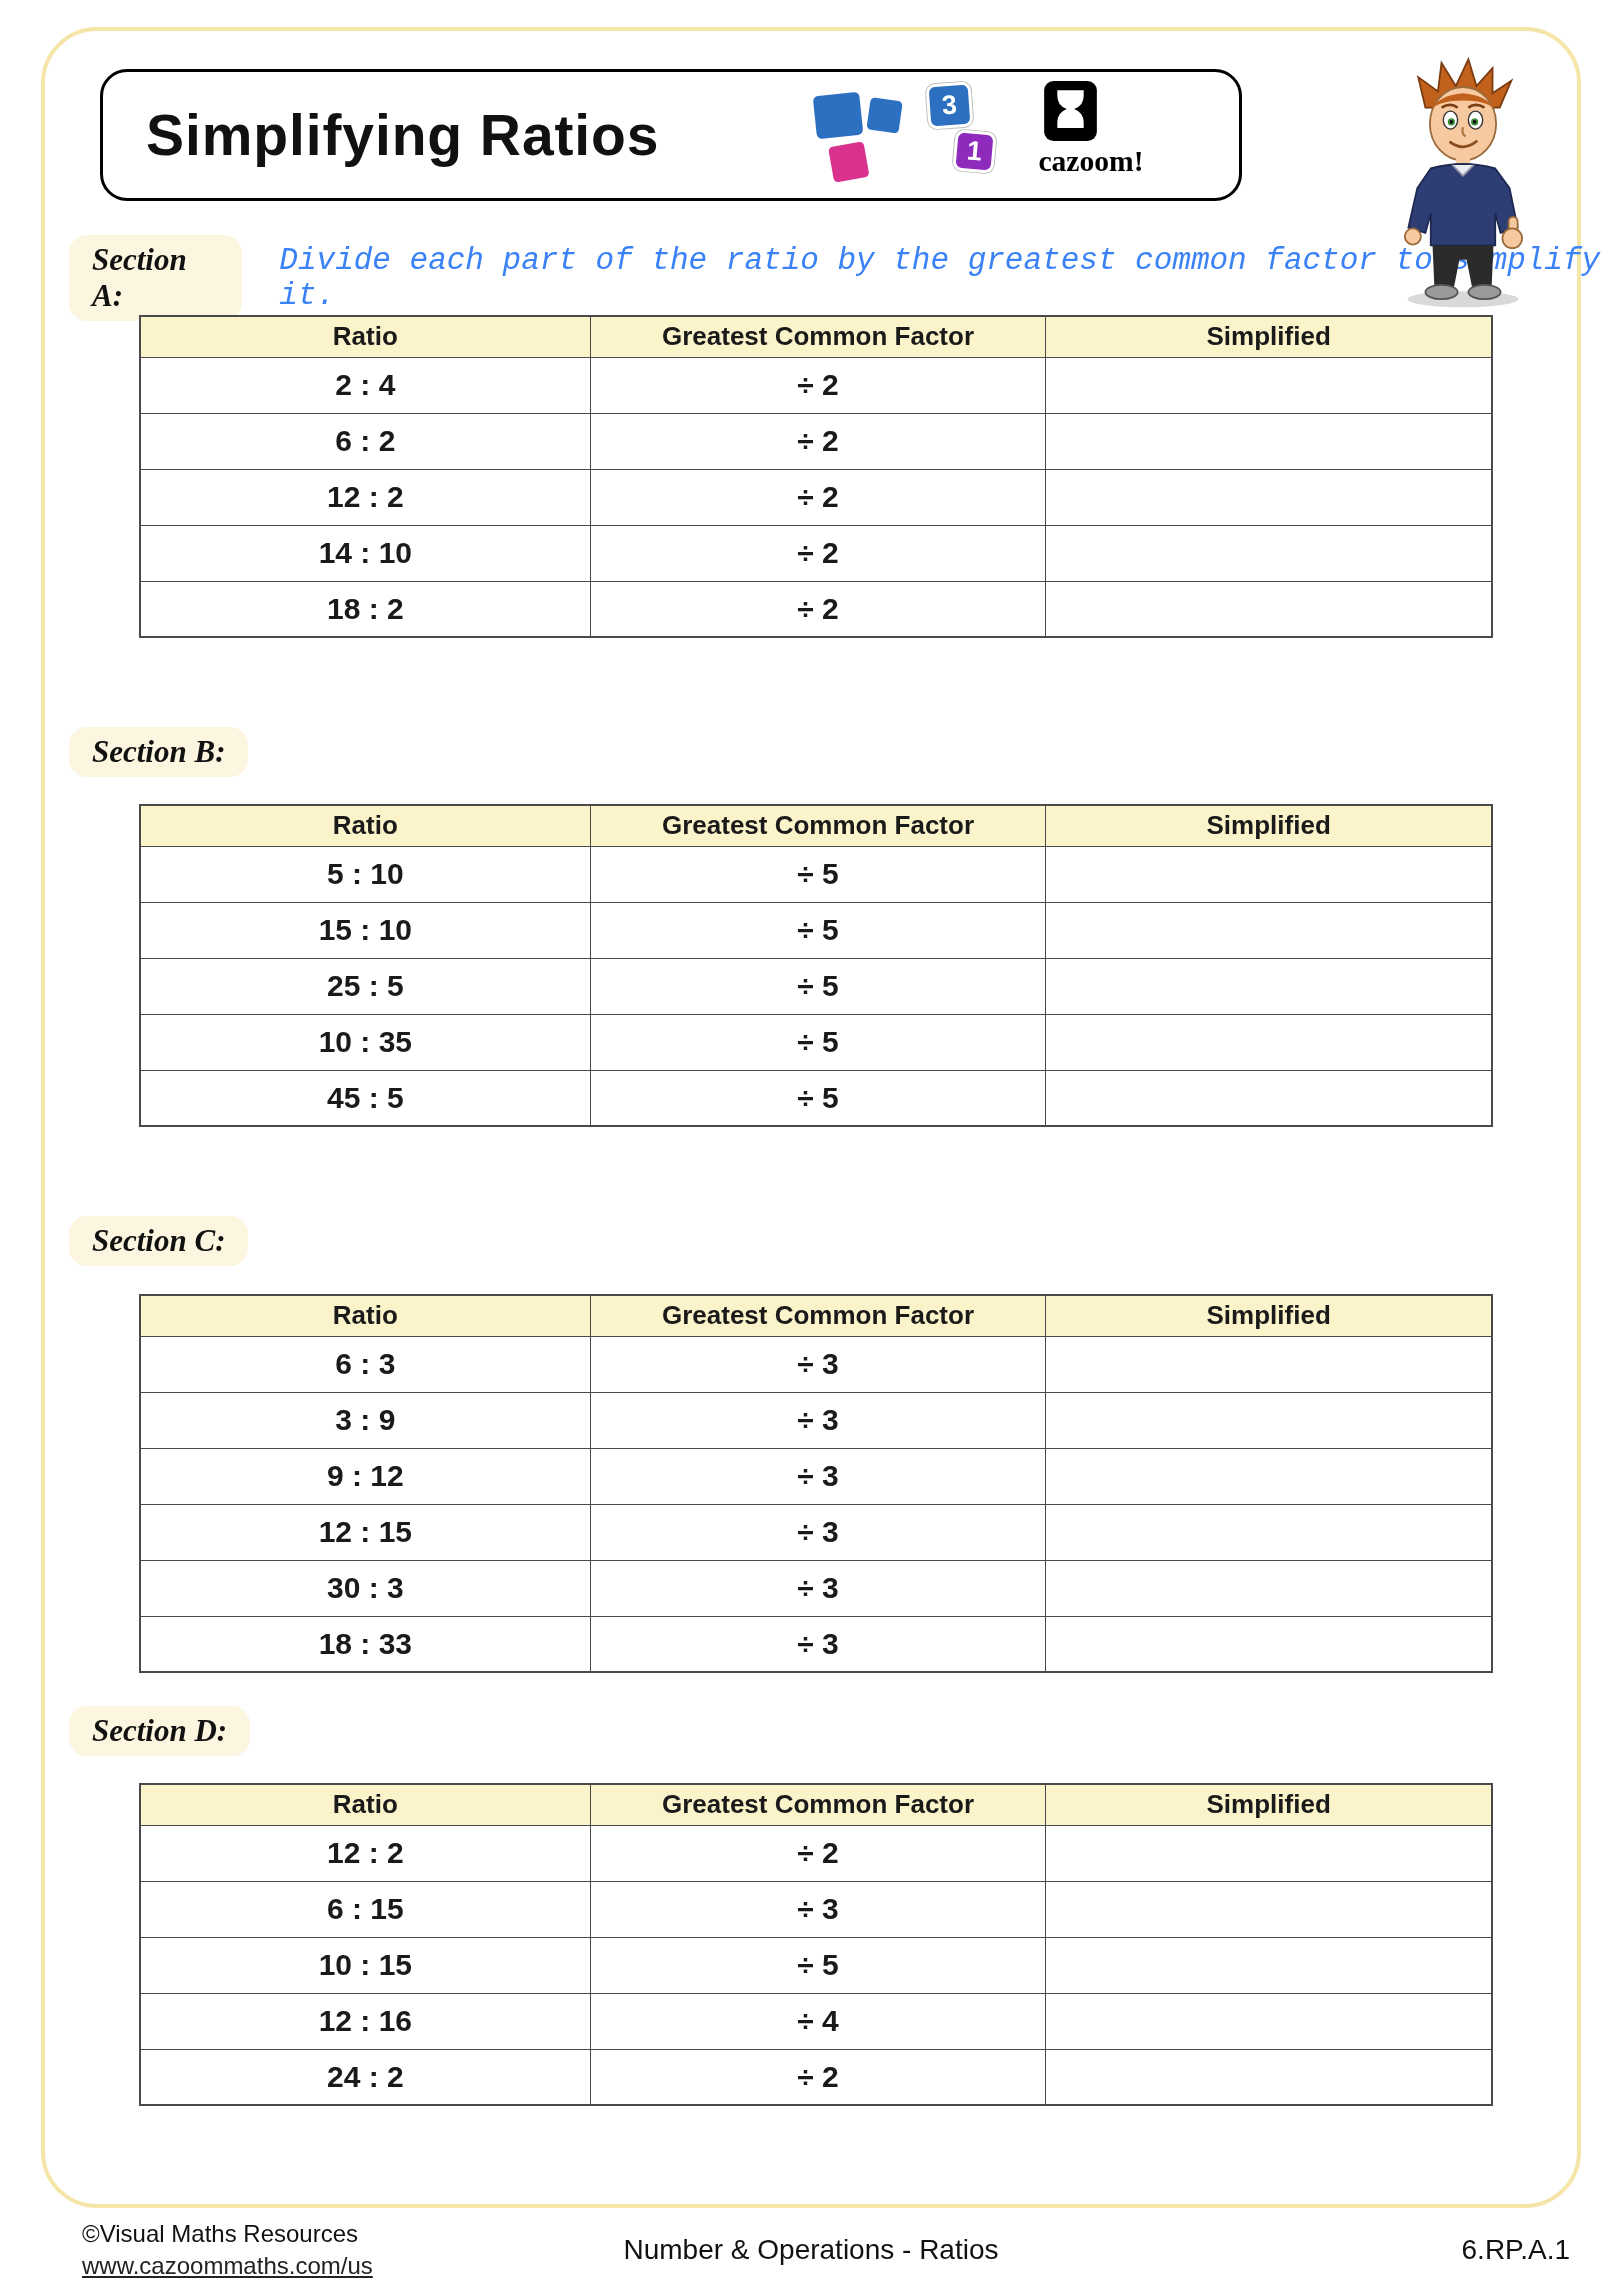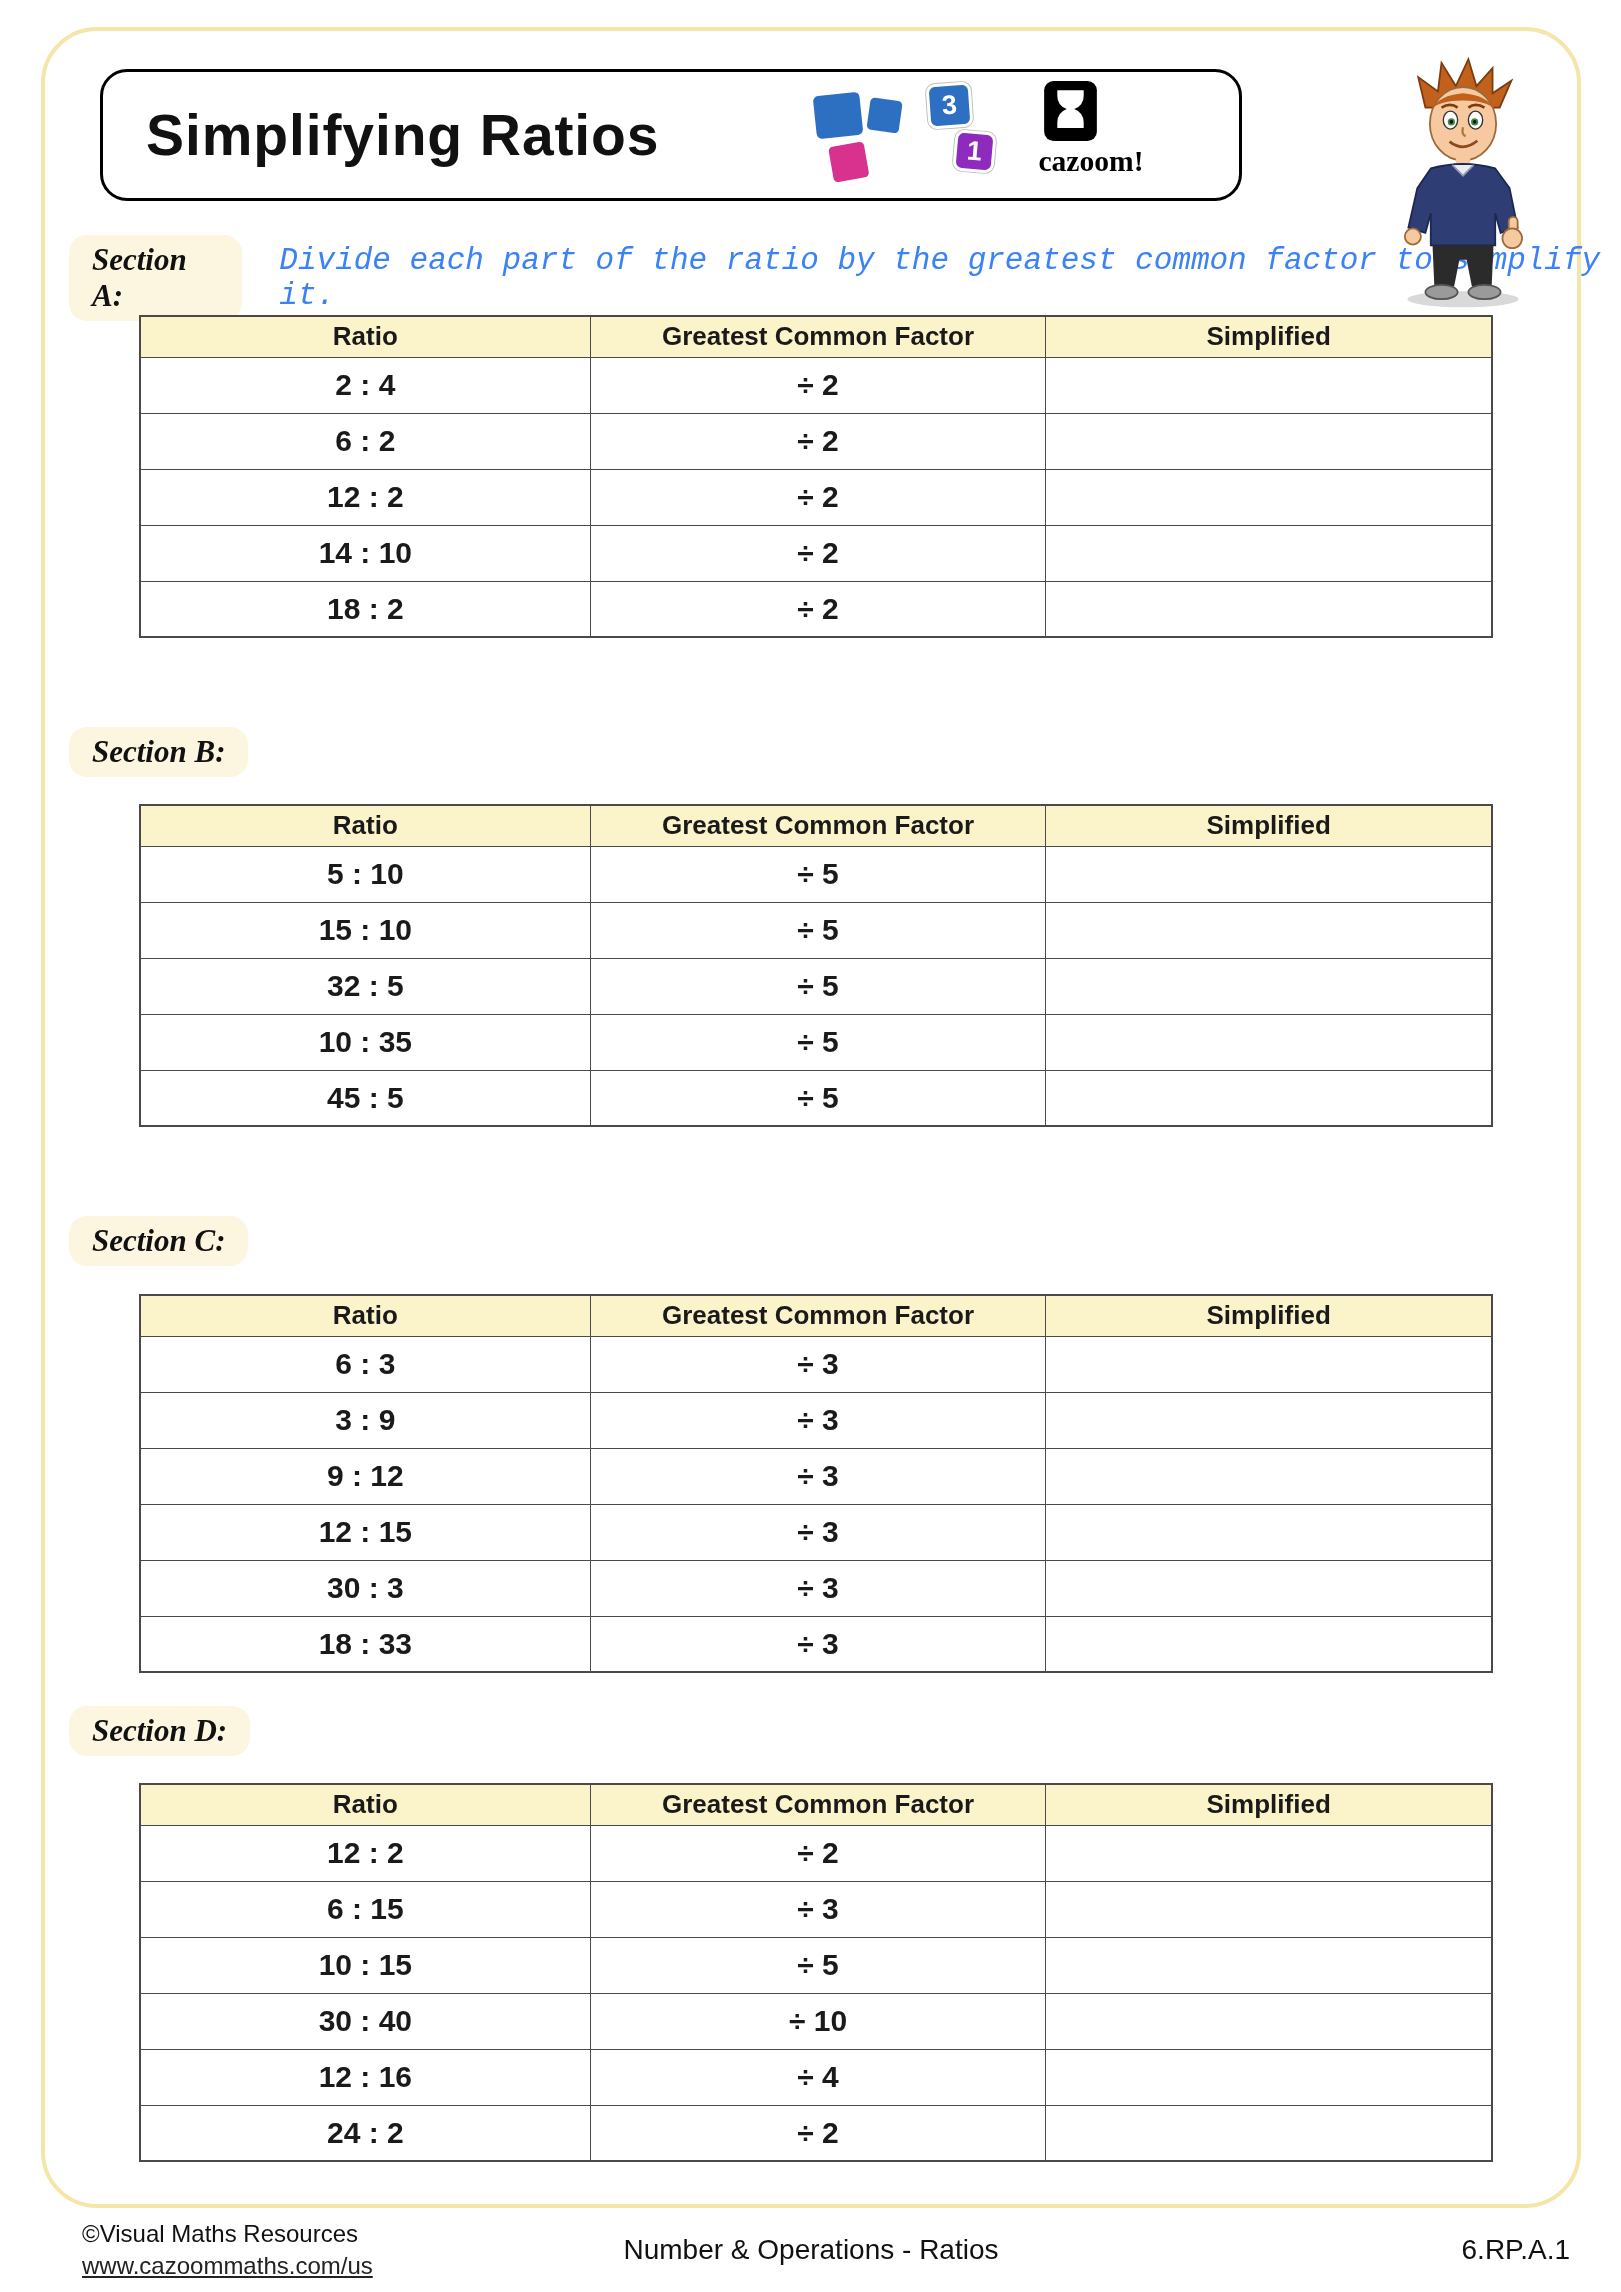--- a/index.html
+++ b/index.html
@@ -207,21 +207,21 @@
             <td>5 : 10</td>
             <td>÷ 5</td>
             <td></td>
           </tr>
           <tr>
             <td>15 : 10</td>
             <td>÷ 5</td>
             <td></td>
           </tr>
           <tr>
-            <td>32 : 5</td>
+            <td>25 : 5</td>
             <td>÷ 5</td>
             <td></td>
           </tr>
           <tr>
             <td>10 : 35</td>
             <td>÷ 5</td>
             <td></td>
           </tr>
           <tr>
             <td>45 : 5</td>
@@ -307,25 +307,20 @@
             <td>6 : 15</td>
             <td>÷ 3</td>
             <td></td>
           </tr>
           <tr>
             <td>10 : 15</td>
             <td>÷ 5</td>
             <td></td>
           </tr>
           <tr>
-            <td>30 : 40</td>
-            <td>÷ 10</td>
-            <td></td>
-          </tr>
-          <tr>
             <td>12 : 16</td>
             <td>÷ 4</td>
             <td></td>
           </tr>
           <tr>
             <td>24 : 2</td>
             <td>÷ 2</td>
             <td></td>
           </tr>
         </tbody>

